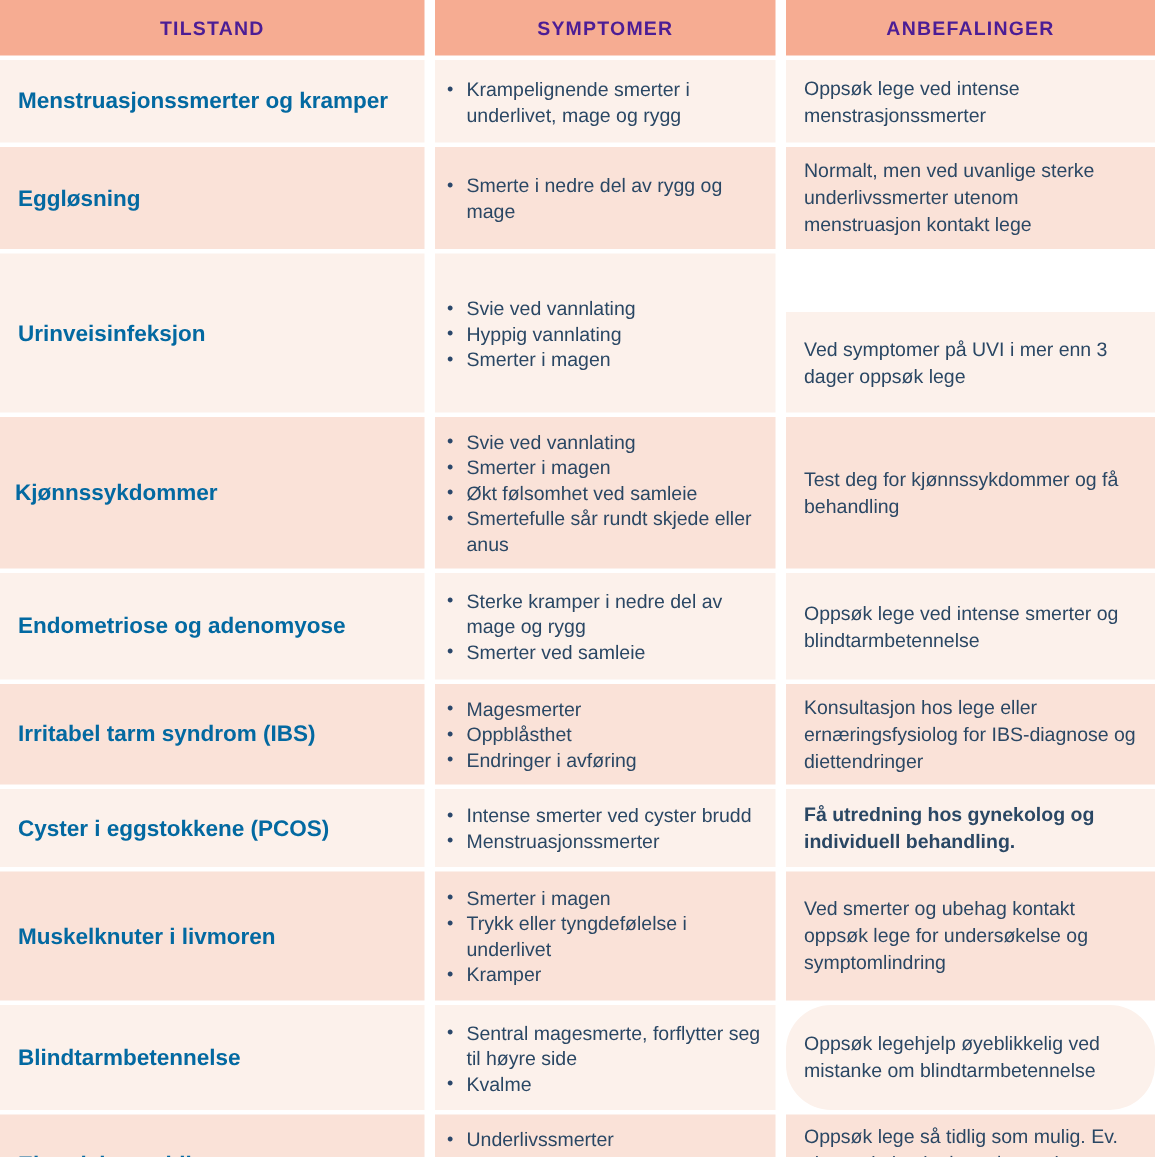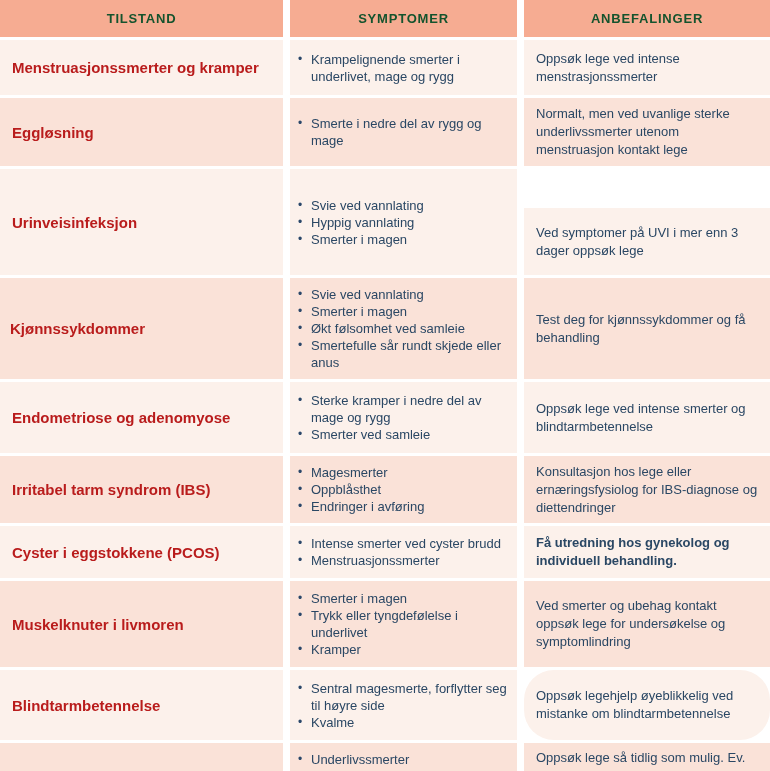--- a/index.html
+++ b/index.html
@@ -18,42 +18,42 @@
     background: #ffffff;
     padding-bottom: 5px;
     box-sizing: border-box;
   }
   .header-cell {
     background: #F6AC92;
     height: 37px;
     display: flex;
     align-items: center;
     justify-content: center;
-    color: #14532d;
+    color: #4c1d95;
     font-size: 13px;
     font-weight: bold;
     letter-spacing: 0.8px;
     text-transform: uppercase;
   }
   .cell {
     display: flex;
     flex-direction: column;
     justify-content: center;
     box-sizing: border-box;
     color: #2A4764;
   }
   .cell.light { background: #FCF1EB; }
   .cell.dark  { background: #FAE2D8; }
   .cond-cell {
     padding: 6px 6px 6px 12px;
   }
   .cond-label {
     font-size: 15px;
     font-weight: bold;
-    color: #b91c1c;
+    color: #0369a1;
     line-height: 19px;
   }
   .symp-cell {
     padding: 6px 6px 6px 8px;
   }
   .bullet-line {
     display: flex;
     align-items: flex-start;
     font-size: 13px;
     line-height: 17px;

